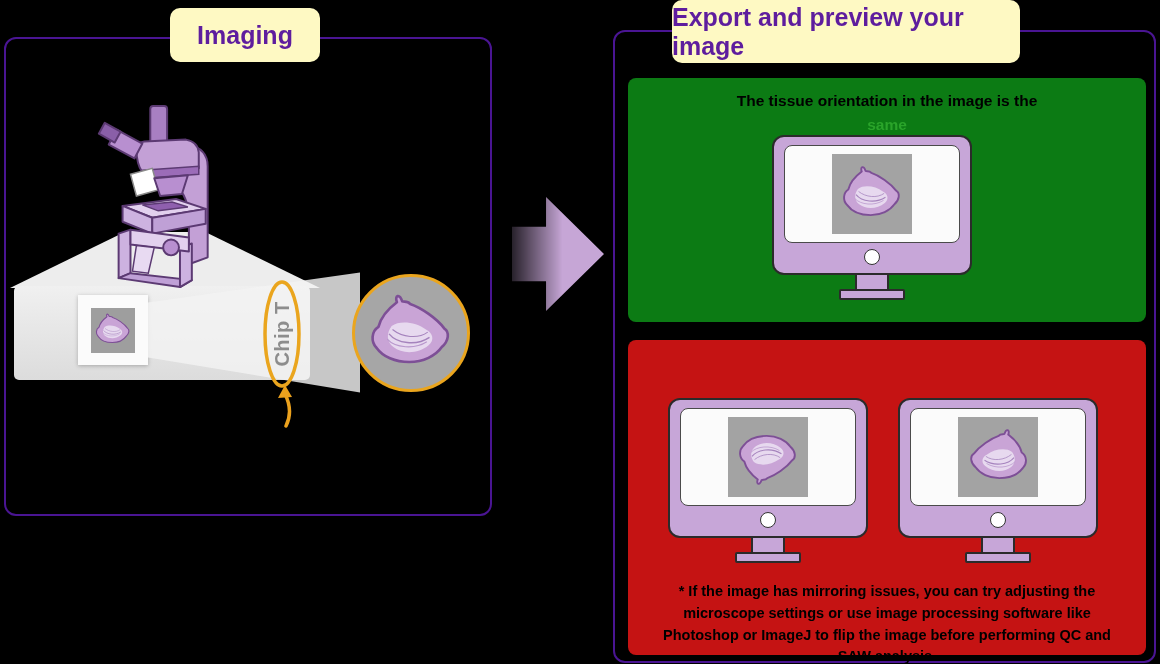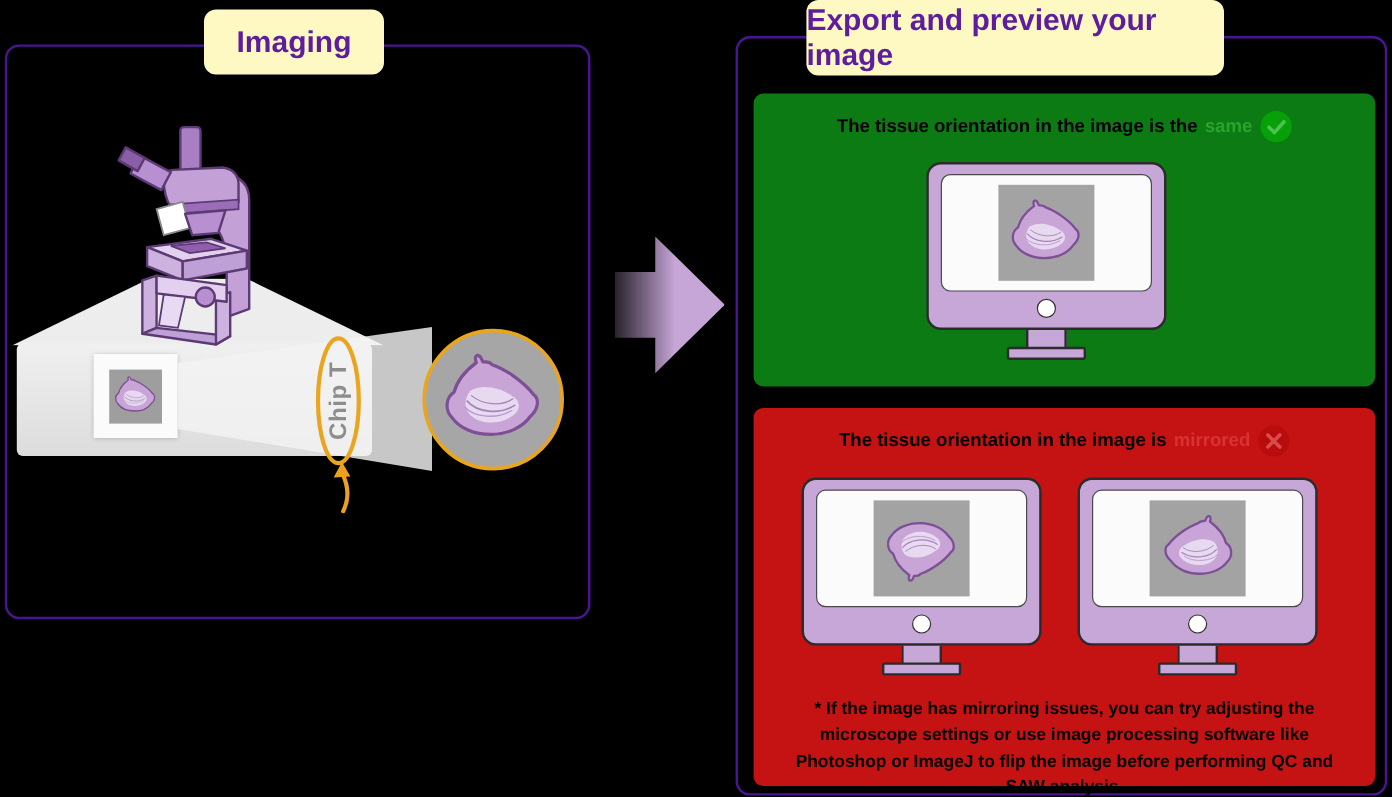--- a/index.html
+++ b/index.html
@@ -36,21 +36,21 @@
   .flow-arrow{position:absolute;left:512px;top:197px;width:92px;height:114px;background:#c6a6d6;
         clip-path:polygon(0 26%,37% 26%,37% 0,100% 50%,37% 100%,37% 74%,0 74%);
         -webkit-mask-image:linear-gradient(90deg,rgba(0,0,0,.2),#000 55%);
         mask-image:linear-gradient(90deg,rgba(0,0,0,.2),#000 55%);}
 
   
   .status-box{position:absolute;border-radius:8px;}
   .green-box{left:628px;top:78px;width:518px;height:244px;background:#0c7b14;}
   .red-box{left:628px;top:340px;width:518px;height:315px;background:#c51313;}
   .msg-row{position:absolute;top:14px;left:0;width:100%;display:flex;align-items:center;
-           justify-content:center;gap:6px;font-size:15.5px;font-weight:bold;color:#000;}
+           justify-content:center;gap:6px;font-size:15.5px;font-weight:bold;color:#000;flex-direction:column;}
   .hl-green{color:#2aa42a;}
   .hl-red{color:#d83232;}
   .footnote{position:absolute;left:22px;right:22px;top:241px;text-align:center;font-size:14.5px;
             font-weight:bold;color:#000;line-height:1.5;}
 
   
   .monitor{position:absolute;width:200px;}
   .m-frame{position:relative;width:200px;height:140px;background:#c7a6d8;border:2px solid #2b2b2b;
            border-radius:12px;box-sizing:border-box;}
   .m-screen{position:absolute;left:10px;top:8px;right:10px;height:96px;background:#fbfbfb;
@@ -172,28 +172,20 @@
           </div>
         </div>
         <div class="m-btn"></div>
       </div>
       <div class="m-neck"></div>
       <div class="m-base"></div>
     </div>
   </div>
 
   <div class="status-box red-box">
-    <div class="msg-row">
-      <span>The tissue orientation in the image is</span>
-      <span class="hl-red">mirrored</span>
-      <svg width="27" height="27" viewBox="0 0 27 27">
-        <circle cx="13.5" cy="13.5" r="13" fill="#b90d0d"></circle>
-        <path d="M8.5,8.5 L18.5,18.5 M18.5,8.5 L8.5,18.5" fill="none" stroke="#d84b4b" stroke-width="3" stroke-linecap="round"></path>
-      </svg>
-    </div>
 
     <div class="monitor" style="left:40px;top:58px;">
       <div class="m-frame">
         <div class="m-screen">
           <div class="m-img">
             <svg class="t-flipv" viewBox="0 0 100 100" width="64" height="64">
                 <use href="#tissue" xlink:href="#tissue"></use>
               </svg>
           </div>
         </div>

